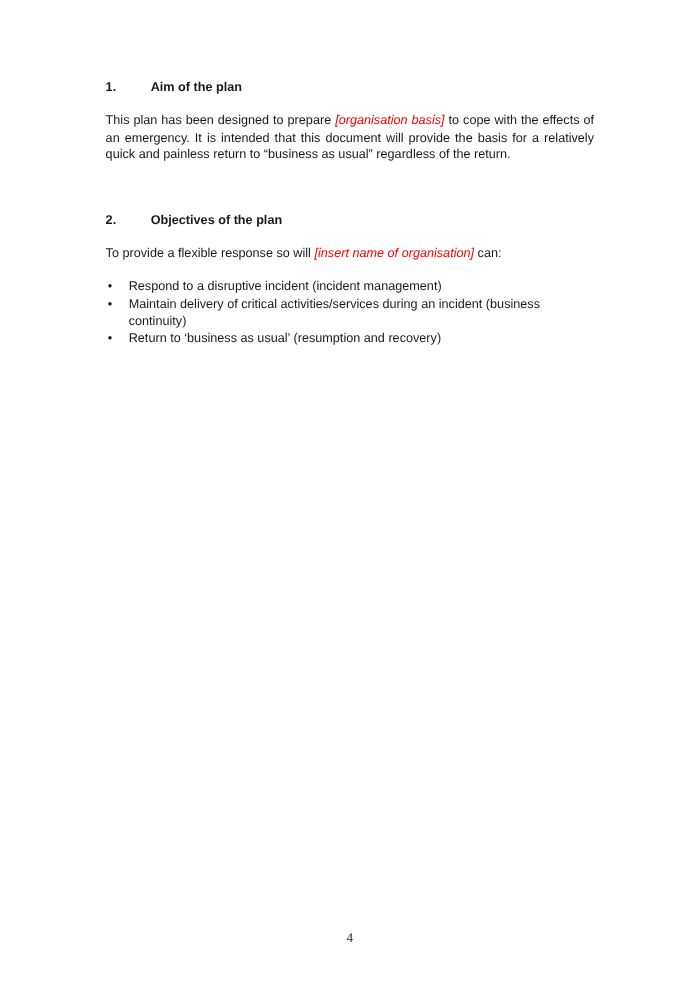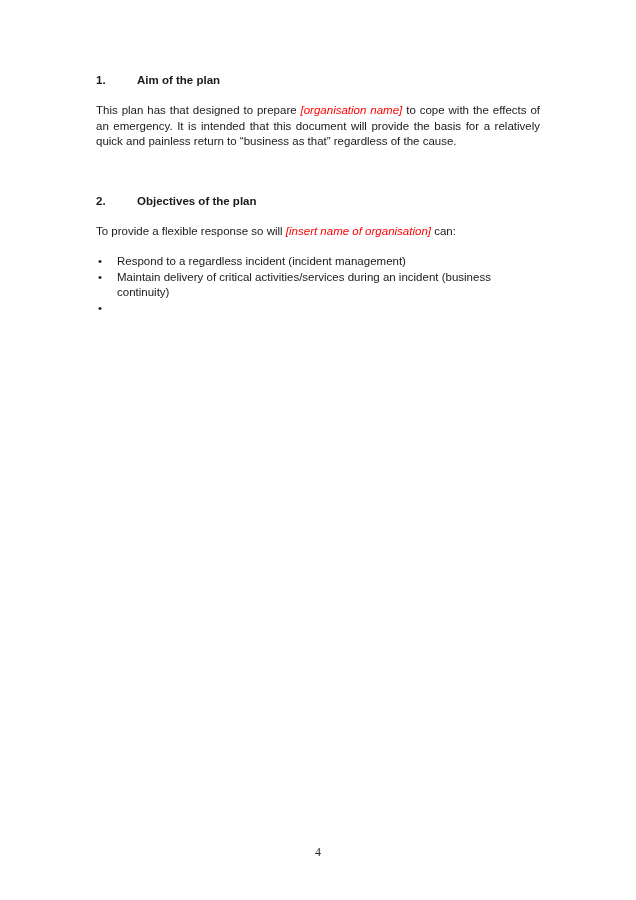--- a/index.html
+++ b/index.html
@@ -77,30 +77,30 @@
   }
 </style>
 </head>
 <body>
 
 <div class="page">
   <div class="content">
 
     <div class="section">
       <h2 class="heading"><span class="h-num">1.</span><span class="h-title">Aim of the plan</span></h2>
-      <p class="para justify"><span>This plan has that designed to prepare </span><span class="placeholder">[organisation name]</span><span> to cope with the effects of an emergency. It is intended that this document will provide the basis for a relatively quick and painless return to “business as that” regardless of the cause.</span></p>
+      <p class="para justify"><span>This plan has been designed to prepare </span><span class="placeholder">[organisation basis]</span><span> to cope with the effects of an emergency. It is intended that this document will provide the basis for a relatively quick and painless return to “business as usual” regardless of the return.</span></p>
     </div>
 
     <div class="section section-2">
       <h2 class="heading"><span class="h-num">2.</span><span class="h-title">Objectives of the plan</span></h2>
       <p class="para"><span>To provide a flexible response so will </span><span class="placeholder">[insert name of organisation]</span><span> can:</span></p>
 
       <ul class="bullets">
-        <li><span class="dot">•</span><span>Respond to a regardless incident (incident management)</span></li>
+        <li><span class="dot">•</span><span>Respond to a disruptive incident (incident management)</span></li>
         <li><span class="dot">•</span><span>Maintain delivery of critical activities/services during an incident (business continuity)</span></li>
-        <li><span class="dot">•</span></li>
+        <li><span class="dot">•</span><span>Return to ‘business as usual’ (resumption and recovery)</span></li>
       </ul>
     </div>
 
   </div>
 
   <div class="page-number">4</div>
 </div>
 
 </body></html>

